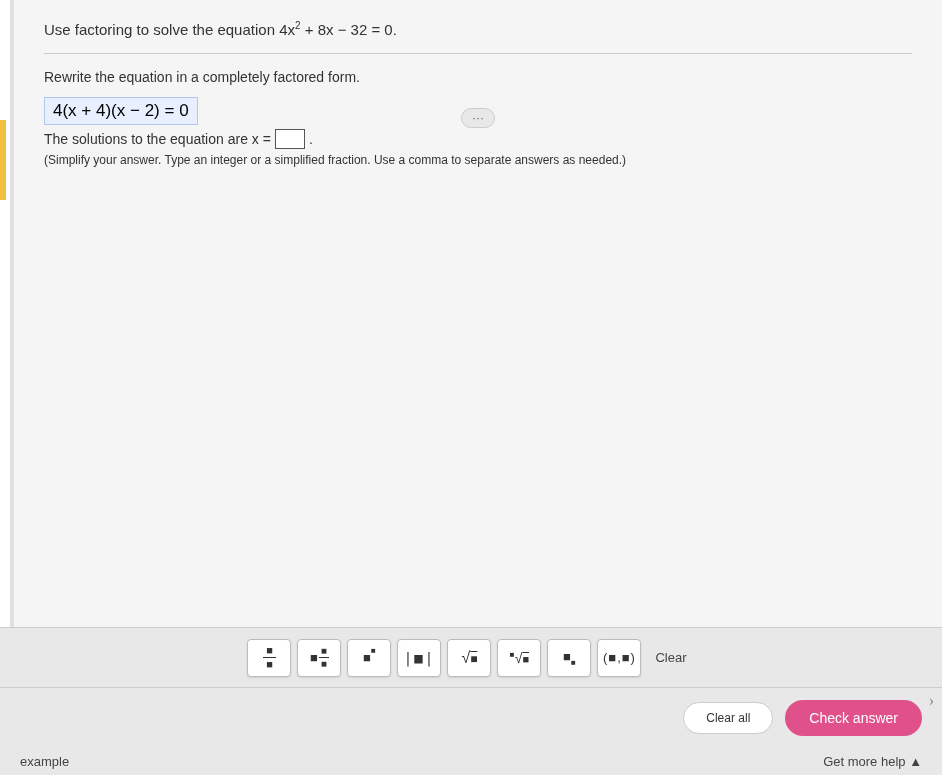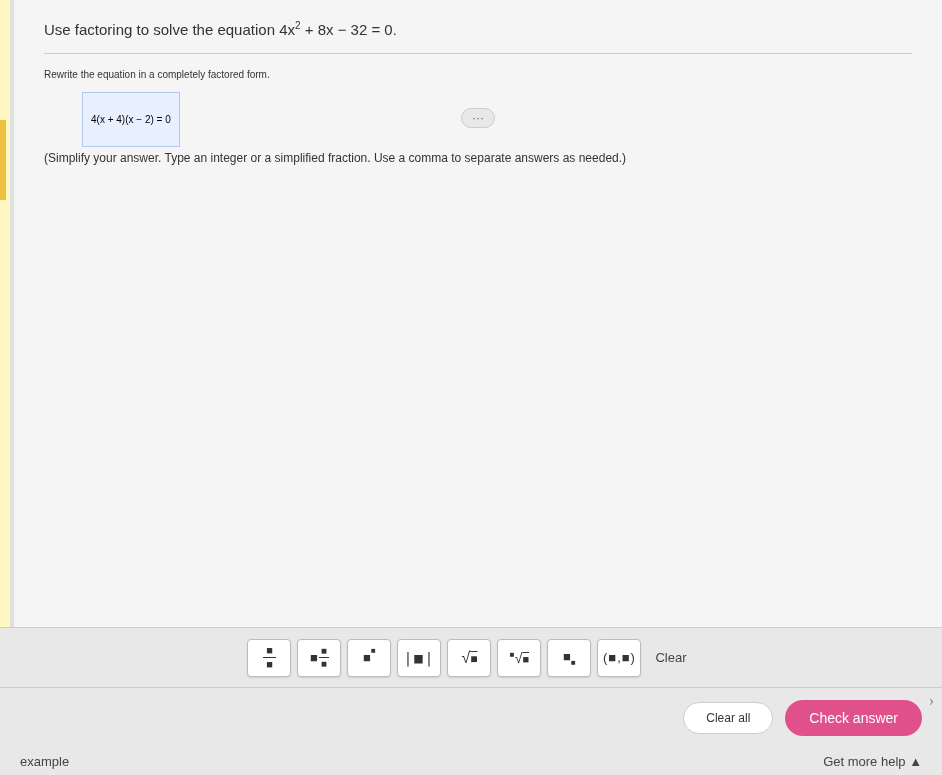--- a/index.html
+++ b/index.html
@@ -11,21 +11,21 @@
       overflow: hidden;
       display: flex;
       flex-direction: column;
     }
 
     .main-container {
       display: flex;
       flex-direction: column;
       width: 942px;
       height: 775px;
-      background: #fef9c3;
+      background: #ffffff;
       position: relative;
     }
 
     .content-area {
       flex: 1;
       background: #f5f5f5;
       padding: 20px 30px;
       position: relative;
       border-left: 4px solid #e0e0e0;
       margin-left: 10px;
@@ -66,35 +66,34 @@
       font-size: 12px;
       color: #666;
       cursor: pointer;
       position: absolute;
       top: 55px;
       left: 50%;
       transform: translateX(-50%);
     }
 
     .instruction-text {
-      font-size: 10px;
+      font-size: 14px;
       color: #333;
       margin-bottom: 12px;
       font-family: Arial, sans-serif;
     }
 
     .factored-form {
       background: #e8f0ff;
       border: 1px solid #b0c8f0;
       display: inline-block;
-      padding: 21px 8px;
-      font-size: 10px;
+      padding: 3px 8px;
+      font-size: 17px;
       margin-bottom: 4px;
       font-family: Arial, sans-serif;
-      margin-left: 38px;
     }
 
     .factor-note {
       font-size: 13px;
       color: #333;
       margin-bottom: 16px;
       font-family: Arial, sans-serif;
     }
 
     .solutions-line {
@@ -244,20 +243,25 @@
     </div>
 
     
     <div class="instruction-text">Rewrite the equation in a completely factored form.</div>
 
     
     <div class="factored-form">4(x + 4)(x − 2) = 0</div>
     <br>
 
     
+    <div class="solutions-line">
+      <span>The solutions to the equation are x =</span>
+      <span class="answer-box"></span>
+      <span>.</span>
+    </div>
 
     
     <div class="simplify-note">(Simplify your answer. Type an integer or a simplified fraction. Use a comma to separate answers as needed.)</div>
 
   </div>
 
   <div class="scroll-arrow">›</div>
 
   <div class="toolbar-area">
 

